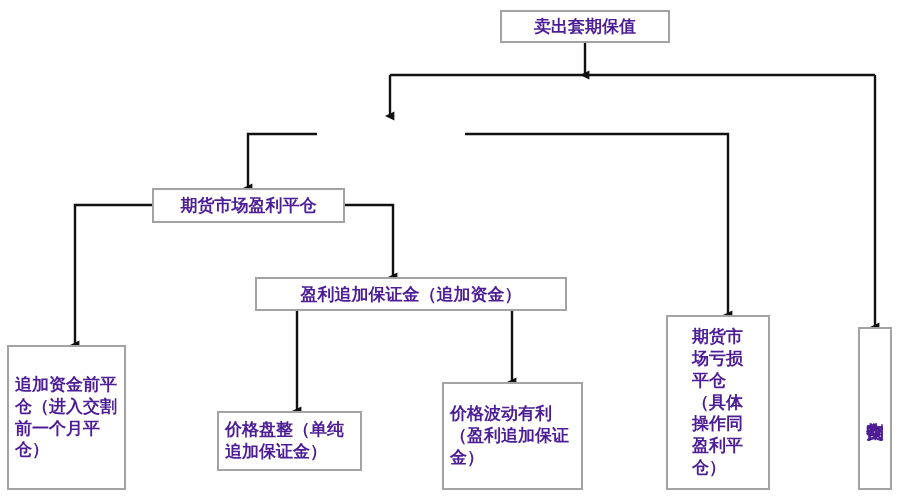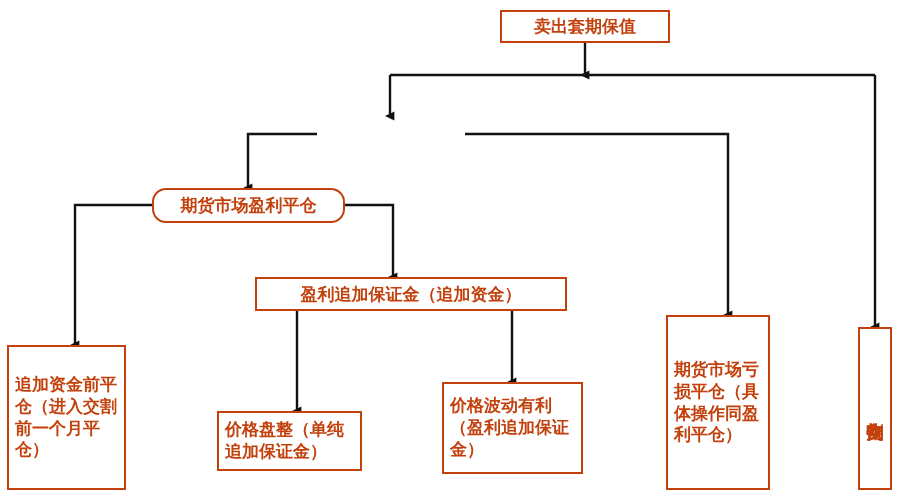--- a/index.html
+++ b/index.html
@@ -9,23 +9,23 @@
     background:#ffffff;
     font-family:"DejaVu Sans","Liberation Sans",sans-serif;
     overflow:hidden;
     position:relative;
   }
   #stage{position:absolute;left:0;top:0;width:905px;height:500px;}
   svg#wires{position:absolute;left:0;top:0;width:905px;height:500px;}
   .node{
     position:absolute;
     box-sizing:border-box;
-    border:2px solid #c2410c;
+    border:2px solid #a3a3a3;
     background:#ffffff;
-    color:#c2410c;
+    color:#4c1d95;
     display:flex;
     align-items:center;
     overflow:hidden;
   }
   .node .lbl{
     display:block;
     width:100%;
     font-weight:700;
     letter-spacing:0px;
   }
@@ -78,41 +78,41 @@
 
       <path d="M512,311 L512,382" marker-end="url(#ah)"></path>
     </g>
   </svg>
 
   <div class="node n-center" style="left:500px;top:10px;width:170px;height:33px;font-size:17px;">
     <span class="lbl">卖出套期保值</span>
   </div>
 
 
-  <div class="node n-center" style="left:152px;top:188px;width:193px;height:35px;font-size:17px;border-radius:14px;">
+  <div class="node n-center" style="left:152px;top:188px;width:193px;height:35px;font-size:17px;">
     <span class="lbl">期货市场盈利平仓</span>
   </div>
 
   <div class="node n-center" style="left:255px;top:277px;width:312px;height:34px;font-size:17px;">
     <span class="lbl">盈利追加保证金（追加资金）</span>
   </div>
 
   <div class="node n-left" style="left:7px;top:345px;width:119px;height:145px;font-size:17px;padding:5px 6px;line-height:1.28;align-items:center;">
     <span class="lbl">追加资金前平仓（进入交割前一个月平仓）</span>
   </div>
 
   <div class="node n-left" style="left:217px;top:411px;width:145px;height:60px;font-size:17px;padding:0 6px;line-height:1.28;">
     <span class="lbl">价格盘整（单纯追加保证金）</span>
   </div>
 
-  <div class="node n-left" style="left:442px;top:382px;width:141px;height:92px;font-size:17px;padding:0 6px;line-height:1.28;">
+  <div class="node n-left" style="left:442px;top:382px;width:141px;height:108px;font-size:17px;padding:0 6px;line-height:1.28;">
     <span class="lbl">价格波动有利（盈利追加保证金）</span>
   </div>
 
-  <div class="node n-left" style="left:666px;top:315px;width:104px;height:175px;font-size:17px;padding:0 6px;line-height:1.28;">
+  <div class="node n-left" style="left:666px;top:315px;width:104px;height:175px;font-size:17px;padding:0 24px;line-height:1.28;">
     <span class="lbl">期货市场亏损平仓（具体操作同盈利平仓）</span>
   </div>
 
   <div class="node n-vert" style="left:858px;top:327px;width:34px;height:163px;font-size:17px;">
     <span class="lbl">实物交割</span>
   </div>
 
 </div>
 
 </body></html>

